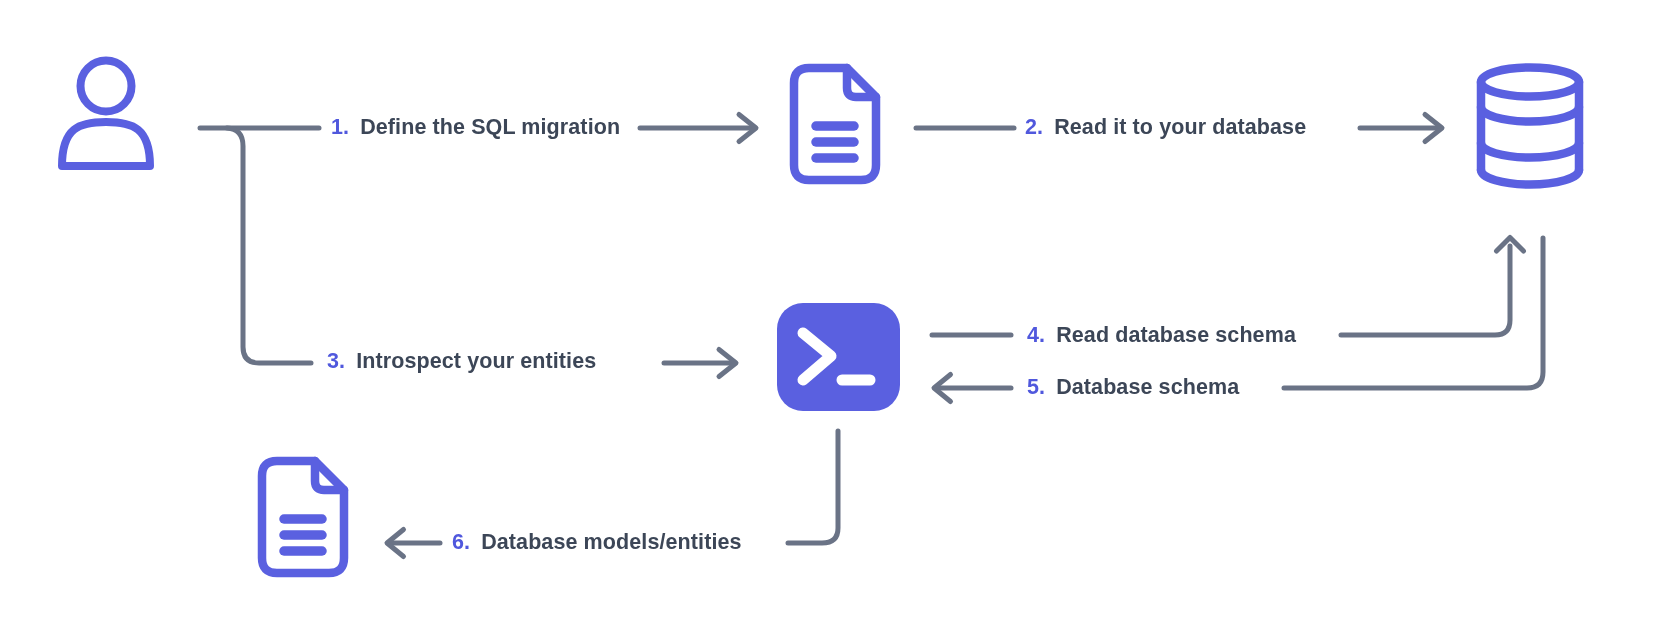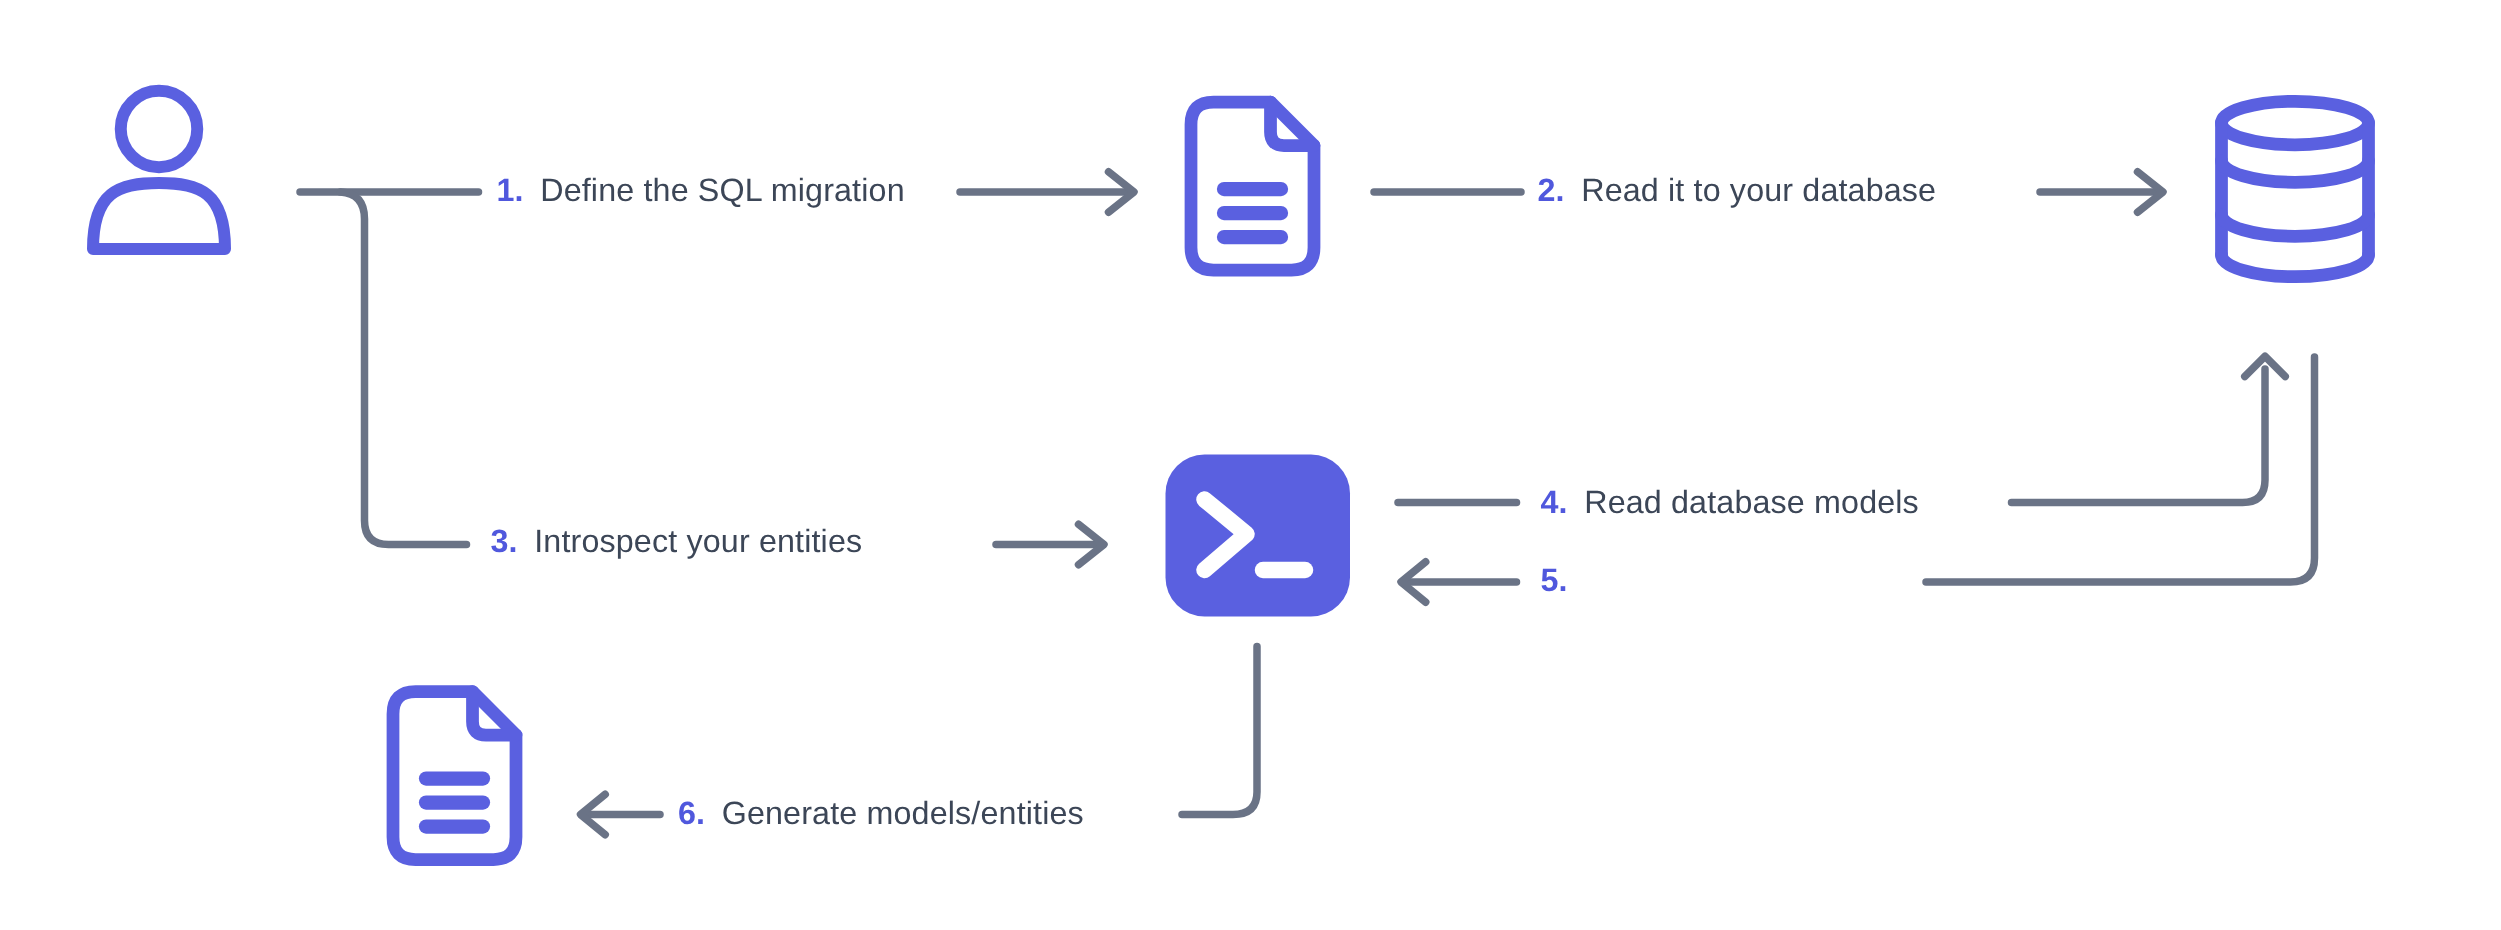--- a/index.html
+++ b/index.html
@@ -27,21 +27,21 @@
   .bar{stroke-width:9.5;stroke-linecap:round;}
   .term-bg{fill:var(--accent);}
   .term-glyph{stroke:var(--terminal_glyph);stroke-width:11;fill:none;stroke-linecap:round;stroke-linejoin:round;}
   
   .step-label{
     position:absolute;display:flex;align-items:baseline;gap:11px;
     transform:translateY(-50%);font-size:21.5px;line-height:1.2;
     letter-spacing:.1px;white-space:nowrap;
   }
   .step-num{font-weight:700;color:var(--number);}
-  .step-text{font-weight:400;color:var(--text);}
+  .step-text{font-weight:700;color:var(--text);}
 </style>
 </head>
 <body>
 
 <div class="canvas">
 
   <svg class="diagram-svg" width="1667" height="620" viewBox="0 0 1667 620">
 
     <g>
       <path class="ln" d="M 200 128 H 319"></path>
@@ -133,25 +133,26 @@
     <span class="step-text">Read it to your database</span>
   </div>
 
   <div class="step-label" style="left:327px;top:362px;">
     <span class="step-num">3.</span>
     <span class="step-text">Introspect your entities</span>
   </div>
 
   <div class="step-label" style="left:1027px;top:336px;">
     <span class="step-num">4.</span>
-    <span class="step-text">Read database models</span>
+    <span class="step-text">Read database schema</span>
   </div>
 
   <div class="step-label" style="left:1027px;top:388px;">
     <span class="step-num">5.</span>
+    <span class="step-text">Database schema</span>
   </div>
 
   <div class="step-label" style="left:452px;top:543px;">
     <span class="step-num">6.</span>
-    <span class="step-text">Generate models/entities</span>
+    <span class="step-text">Database models/entities</span>
   </div>
 
 </div>
 
 </body></html>

